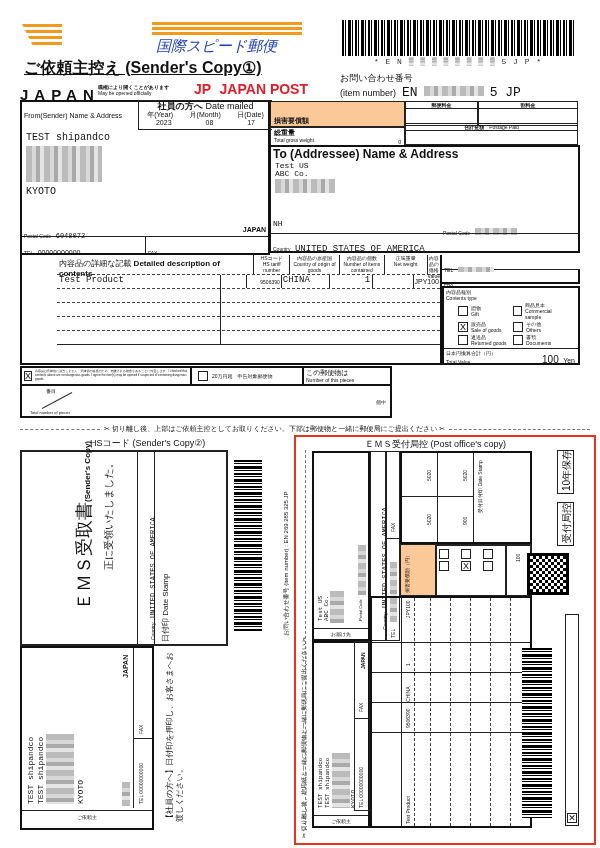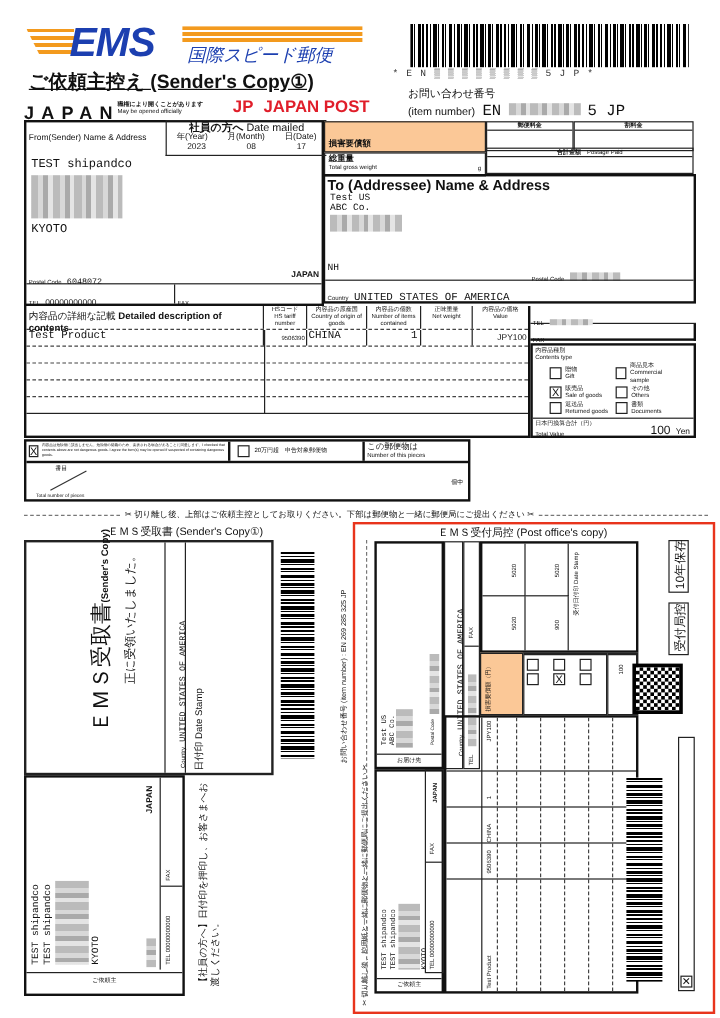--- a/index.html
+++ b/index.html
@@ -17,36 +17,35 @@
 .barcodev{background:repeating-linear-gradient(180deg,#000 0 2px,#fff 2px 3px,#000 3px 4px,#fff 4px 6px,#000 6px 9px,#fff 9px 10px,#000 10px 11px,#fff 11px 13px)}
 .chk{display:inline-block;width:10px;height:10px;border:1px solid #222;text-align:center;font-size:9px;line-height:9px;vertical-align:middle}
 .rot{transform:rotate(-90deg);transform-origin:left top;white-space:nowrap}
 .orange{background:#fbc897}
 </style>
 </head>
 <body>
 
 <div class="abs" style="left:22px;top:18px;width:258px;height:36px;">
   <div class="abs" style="left:0;top:6px;width:40px;height:24px;background:repeating-linear-gradient(180deg,#f39a1e 0 3px,transparent 3px 6px);clip-path:polygon(0 0,100% 0,100% 100%,30% 100%);"></div>
-  <div class="abs" style="left:36px;top:0;font-size:34px;font-weight:bold;font-style:italic;color:#1c3fb0;letter-spacing:-1px;line-height:36px;">EMS</div>
   <div class="abs" style="left:130px;top:4px;width:150px;height:14px;background:repeating-linear-gradient(180deg,#f39a1e 0 3px,transparent 3px 5px);"></div>
   <div class="abs" style="left:134px;top:19px;font-size:15px;font-style:italic;color:#1c3fb0;">国際スピード郵便</div>
 </div>
 <div class="abs" style="left:24px;top:58px;font-size:16px;font-weight:bold;text-decoration:underline;">ご依頼主控え (Sender's Copy①)</div>
 <div class="abs" style="left:20px;top:86px;font-size:15px;font-weight:bold;letter-spacing:6px;">JAPAN</div>
 <div class="abs" style="left:98px;top:84px;">
   <div class="tiny" style="font-weight:bold">職権により開くことがあります</div>
   <div class="tiny">May be opened officially</div>
 </div>
 <div class="abs" style="left:194px;top:80px;">
   <span style="color:#e01e2a;font-weight:bold;font-size:14px;">JP</span>
   <span style="color:#e01e2a;font-weight:bold;font-size:14px;margin-left:4px;">JAPAN POST</span>
 </div>
 <div class="abs barcode" style="left:342px;top:20px;width:232px;height:36px;"></div>
-<div class="abs mono" style="left:327px;top:57px;width:232px;font-size:8px;text-align:left;letter-spacing:1px;color:#333">* E N ▒ ▒ ▒ ▒ ▒ ▒ ▒ ▒ 5 J P *</div>
+<div class="abs mono" style="left:342px;top:57px;width:232px;font-size:8px;text-align:center;letter-spacing:1px;color:#333">* E N ▒ ▒ ▒ ▒ ▒ ▒ ▒ ▒ 5 J P *</div>
 <div class="abs" style="left:340px;top:72px;">
   <div style="font-size:9px;">お問い合わせ番号</div>
   <div style="display:flex;align-items:baseline;gap:6px;">
     <span style="font-size:9px;">(item number)</span>
     <span class="mono" style="font-size:13px;">EN</span>
     <span class="blur" style="display:inline-block;width:60px;height:10px;"></span>
     <span class="mono" style="font-size:13px;">5  JP</span>
   </div>
 </div>
 
@@ -100,21 +99,21 @@
   <div class="abs mono" style="left:4px;top:23px;font-size:8px;line-height:8px;">ABC Co.</div>
   <div class="abs blur" style="left:4px;top:32px;width:60px;height:14px;"></div>
   <div class="abs mono" style="left:2px;top:72px;font-size:8px;">NH</div>
   <div class="abs" style="left:172px;top:74px;"><span class="tiny">Postal Code</span> <span class="blur" style="display:inline-block;width:42px;height:7px;"></span></div>
   <div class="abs" style="left:0;top:86px;width:307px;border-top:1px solid #222;padding:3px 2px;">
     <span class="tiny">Country</span>
     <span class="mono" style="font-size:9px;">UNITED STATES OF AMERICA</span>
   </div>
 </div>
 
-<div class="abs b2" style="left:20px;top:255px;width:422px;height:110px;border-top:none;">
+<div class="abs b2" style="left:20px;top:255px;width:422px;height:110px;border-top:none;padding-left:35px;">
   <div style="display:flex;height:20px;border-bottom:1px dashed #444;">
     <div style="width:198px;padding:3px 2px;font-size:8px;border-right:1px solid #222;"><span>内容品の詳細な記載</span> <b>Detailed description of contents</b></div>
     <div style="width:36px;border-right:1px solid #222;text-align:center;" class="tiny">
         <div>HSコード</div>
         <div>HS tariff number</div>
       </div>
     <div style="width:50px;border-right:1px solid #222;text-align:center;" class="tiny">
         <div>内容品の原産国</div>
         <div>Country of origin of goods</div>
       </div>
@@ -214,21 +213,21 @@
     </div>
   </div>
 </div>
 
 <div class="abs" style="left:20px;top:424px;width:570px;display:flex;align-items:center;gap:4px;">
   <div style="width:80px;border-top:1px dashed #777"></div>
   <span style="font-size:7px;white-space:nowrap">✂  切り離し後、上部はご依頼主控としてお取りください。下部は郵便物と一緒に郵便局にご提出ください ✂</span>
   <div style="flex:1;border-top:1px dashed #777"></div>
 </div>
 
-<div class="abs" style="left:90px;top:437px;font-size:9px;">ＥＭＳ受取書 (Sender's Copy①)</div>
+<div class="abs" style="left:90px;top:437px;font-size:9px;">HSコード (Sender's Copy②)</div>
 <div class="abs b1" style="left:20px;top:450px;width:208px;height:196px;border-width:2px;">
   <div class="abs" style="left:0;top:0;width:116px;height:192px;border-right:1px solid #222;">
     <div class="abs rot" style="left:50px;top:158px;">
       <span style="font-size:18px;">ＥＭＳ受取書</span><span style="font-size:8px;font-weight:bold">(Sender's Copy)</span>
     </div>
     <div class="abs rot" style="left:80px;top:118px;font-size:10px;">正に受領いたしました。</div>
   </div>
   <div class="abs" style="left:116px;top:0;width:17px;height:192px;border-right:1px solid #222;">
     <div class="abs rot" style="left:3px;top:188px;">
       <span class="tiny">Country</span>

